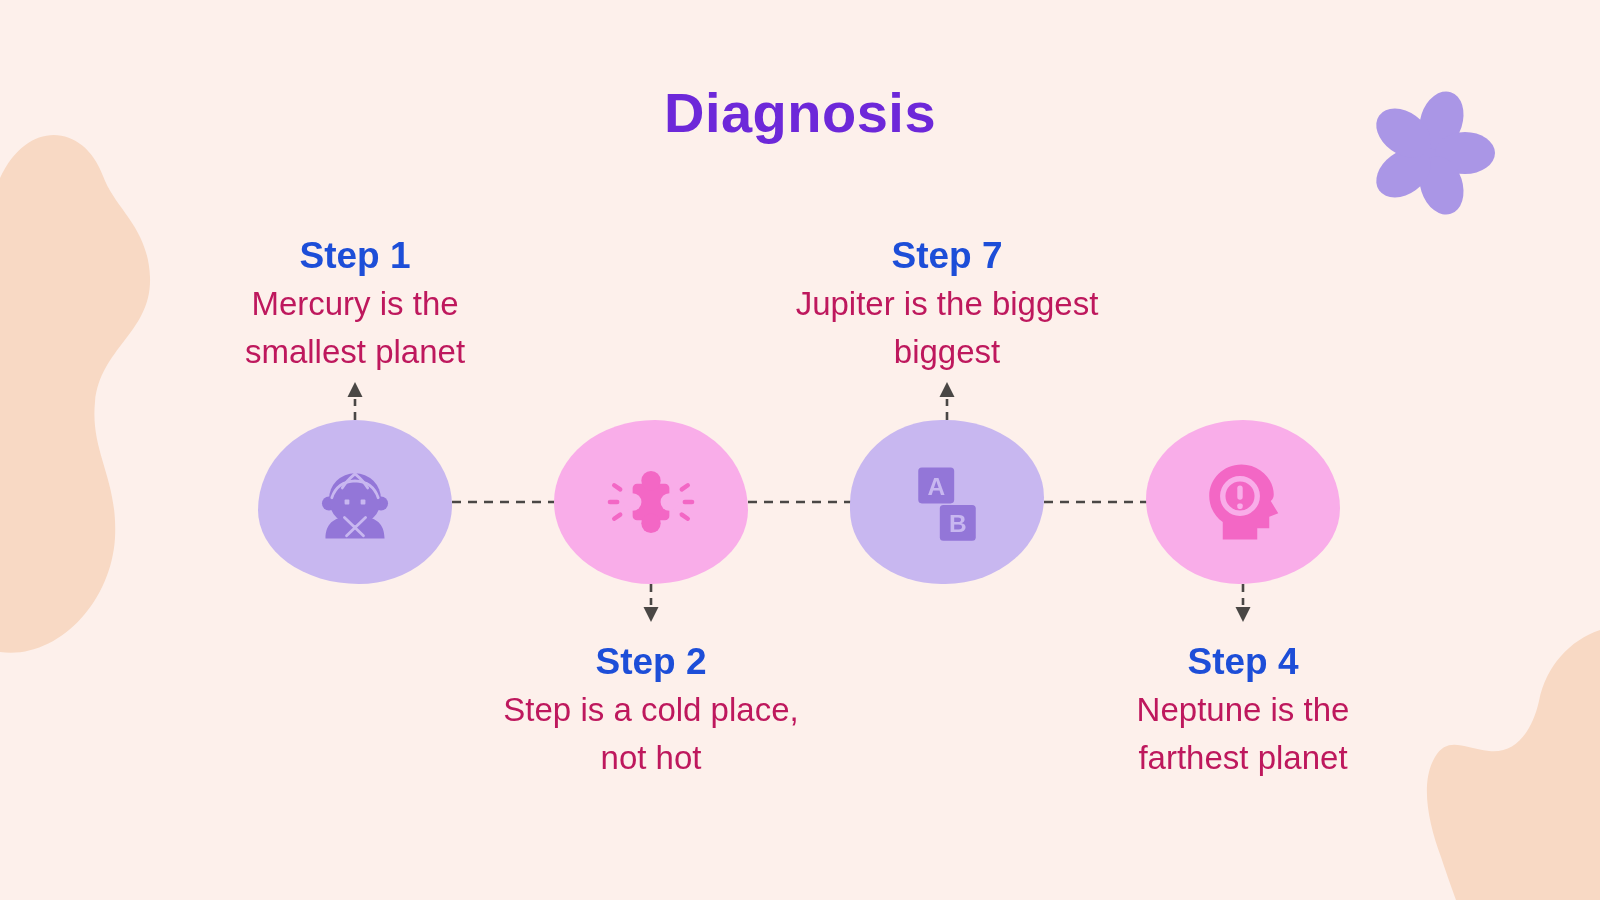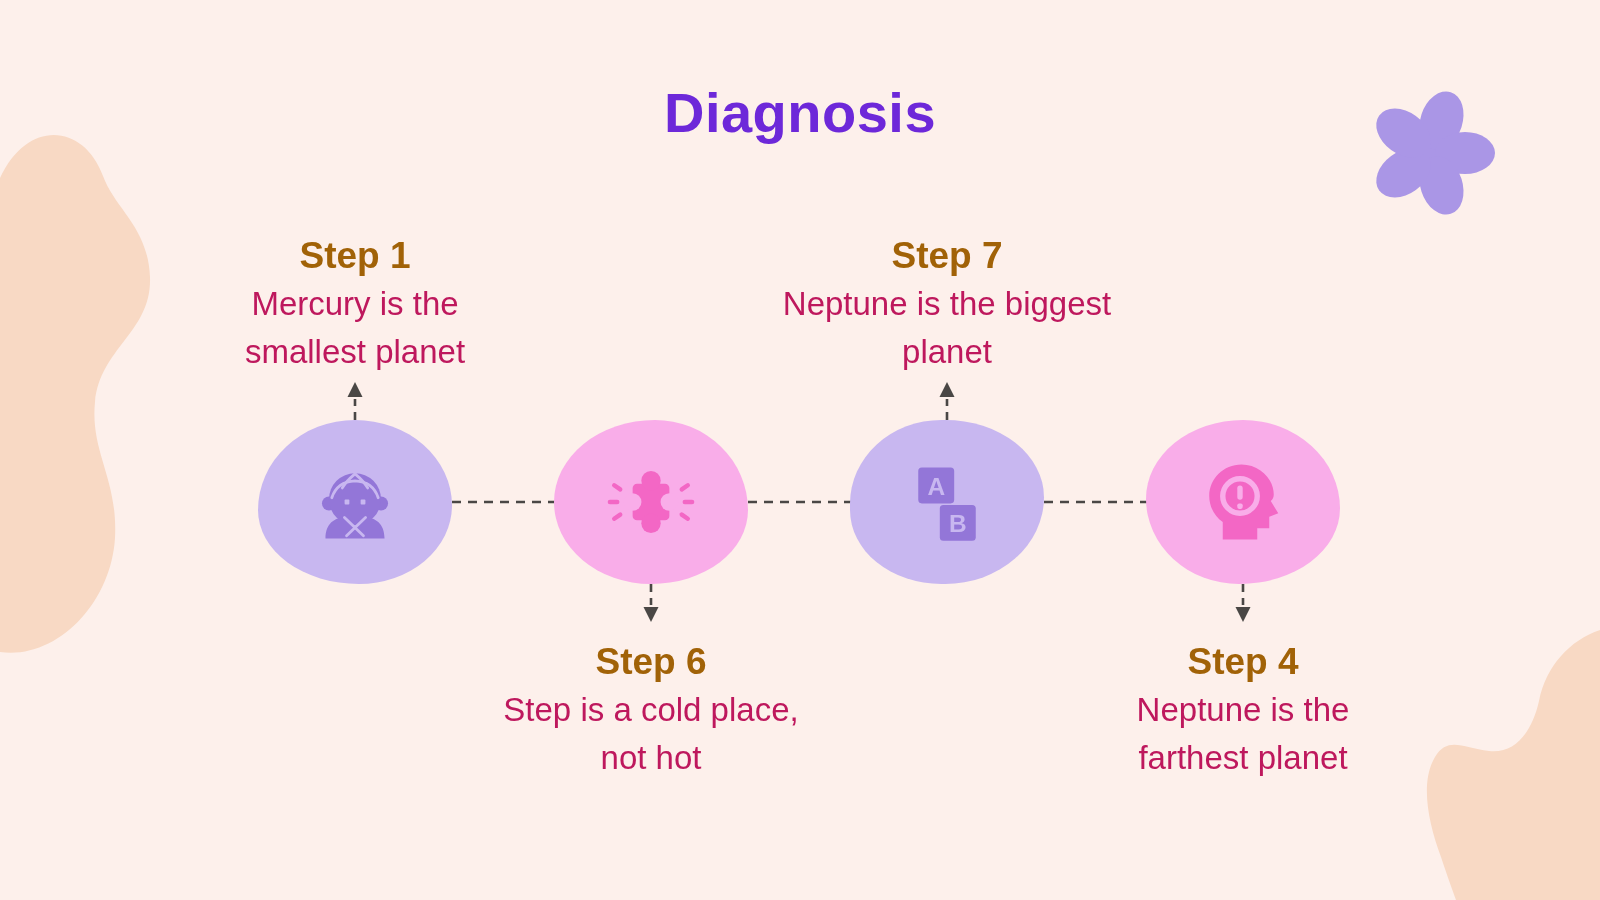--- a/index.html
+++ b/index.html
@@ -24,21 +24,21 @@
   .circle.lavender{background:#c8b7f0;}
   .circle.pink{background:#f9ade9;}
   .c1{left:258px;border-radius:50% 50% 48% 52% / 55% 52% 48% 45%;}
   .c2{left:554px;border-radius:52% 48% 50% 50% / 50% 55% 45% 50%;}
   .c3{left:850px;border-radius:48% 52% 52% 48% / 52% 48% 54% 46%;}
   .c4{left:1146px;border-radius:50% 50% 52% 48% / 48% 54% 46% 52%;}
 
   .step-text{position:absolute;width:330px;text-align:center;}
   .step-text h2{
     margin:0 0 2px 0;font-size:37px;line-height:44px;
-    font-weight:bold;color:#a16207;
+    font-weight:bold;color:#1d4ed8;
   }
   .step-text p{
     margin:0;font-size:33px;line-height:48px;color:#be185d;
   }
   .t1{left:190px;top:234px;}
   .t3{left:782px;top:234px;}
   .t2{left:486px;top:640px;}
   .t4{left:1078px;top:640px;text-align:center;}
 </style>
 </head>
@@ -149,27 +149,27 @@
       <rect x="28.2" y="33" width="3.6" height="3.6" rx="1.2" fill="#f9ade9"></rect>
     </svg>
   </div>
 
   <div class="step-text t1">
     <h2>Step 1</h2>
     <p>Mercury is the smallest planet</p>
   </div>
 
   <div class="step-text t2">
-    <h2>Step 6</h2>
+    <h2>Step 2</h2>
     <p>Step is a cold place, not hot</p>
   </div>
 
   <div class="step-text t3">
     <h2>Step 7</h2>
-    <p>Neptune is the biggest planet</p>
+    <p>Jupiter is the biggest biggest</p>
   </div>
 
   <div class="step-text t4">
     <h2>Step 4</h2>
     <p>Neptune is the farthest planet</p>
   </div>
 
 </div>
 
 </body></html>

